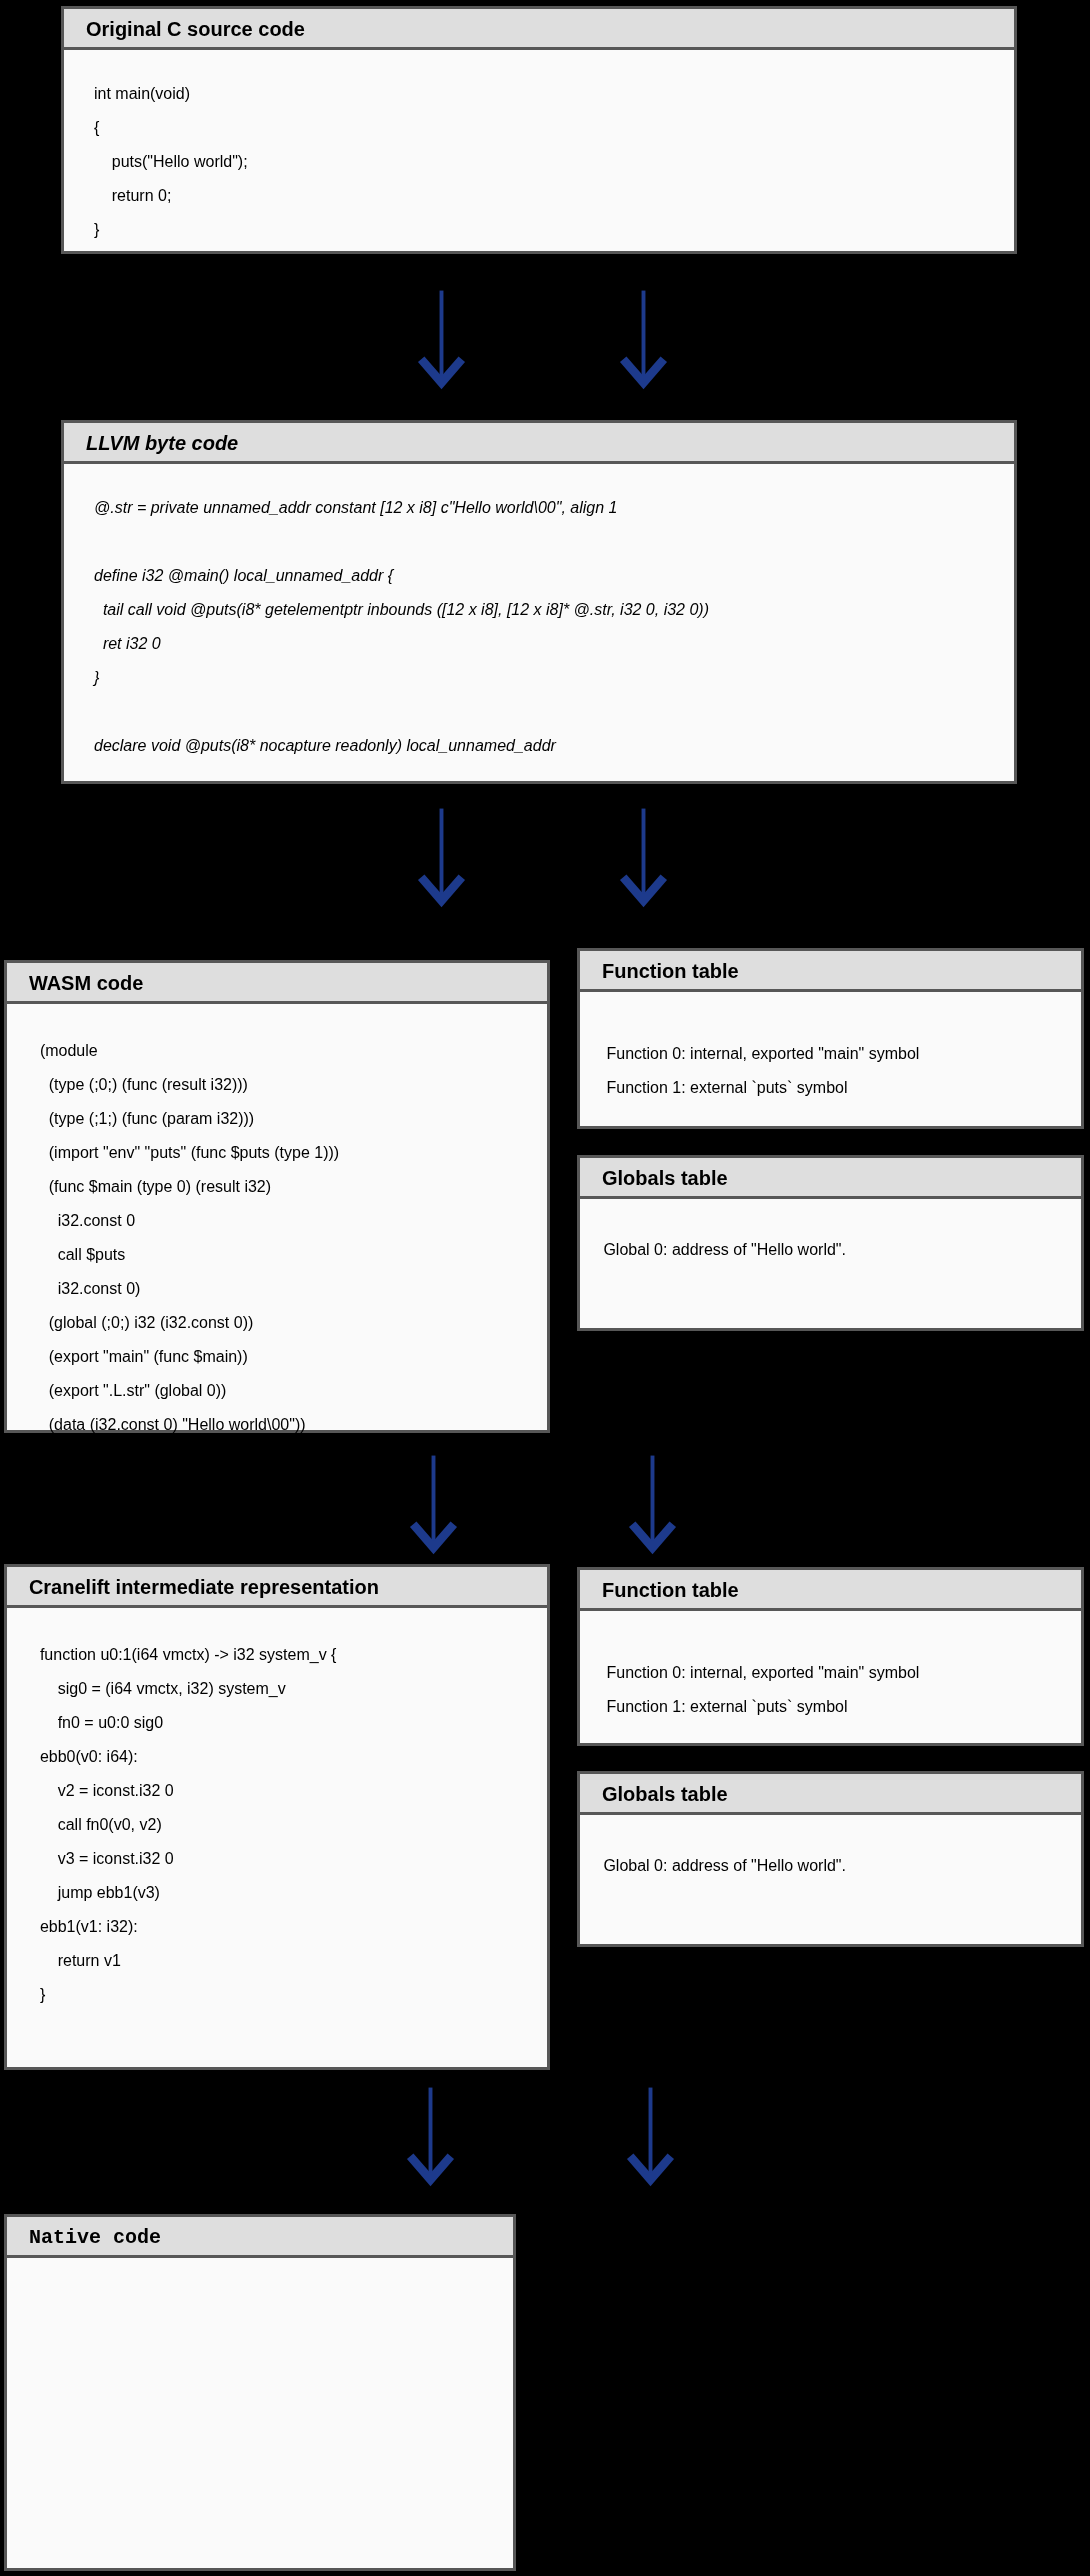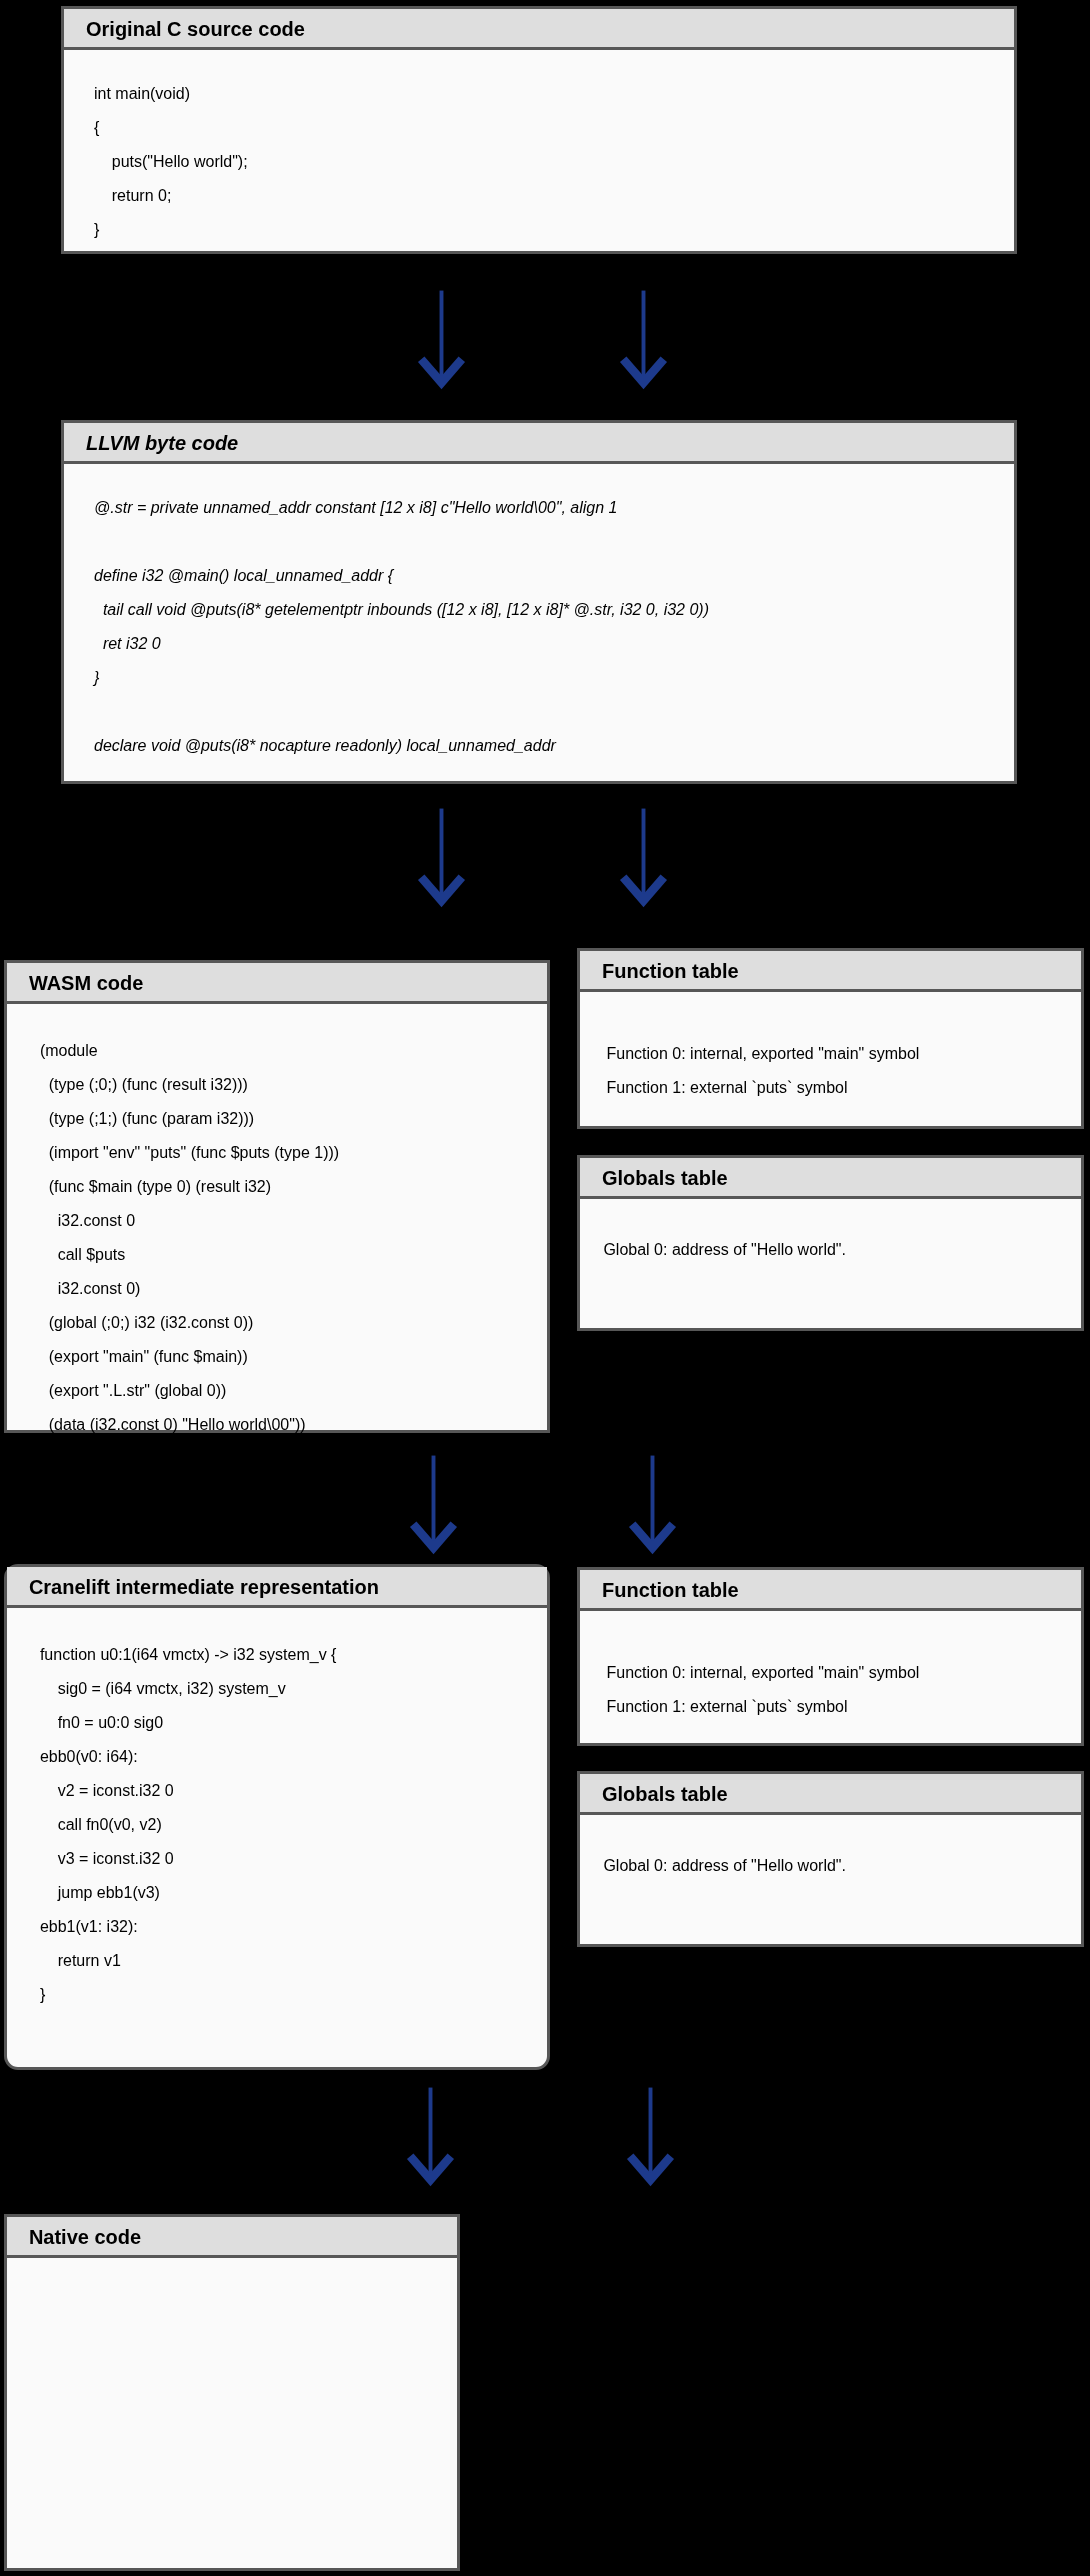--- a/index.html
+++ b/index.html
@@ -128,21 +128,21 @@
 
   <svg class="arrow" style="left:406px; top:1454px;" width="55" height="103" viewBox="0 0 70 132">
     <line x1="35" y1="2" x2="35" y2="118" stroke-width="5"></line>
     <polyline points="9,90 35,120 61,90" stroke-width="11"></polyline>
   </svg>
   <svg class="arrow" style="left:625px; top:1454px;" width="55" height="103" viewBox="0 0 70 132">
     <line x1="35" y1="2" x2="35" y2="118" stroke-width="5"></line>
     <polyline points="9,90 35,120 61,90" stroke-width="11"></polyline>
   </svg>
 
-  <div class="box" style="left:3.9px; top:1564px; width:546px; height:506px;border-radius:14px;">
+  <div class="box" style="left:3.9px; top:1564px; width:546px; height:506px;">
     <div class="box-header">Cranelift intermediate representation</div>
     <div class="content pad-code-left">function u0:1(i64 vmctx) -&gt; i32 system_v {
     sig0 = (i64 vmctx, i32) system_v
     fn0 = u0:0 sig0
 ebb0(v0: i64):
     v2 = iconst.i32 0
     call fn0(v0, v2)
     v3 = iconst.i32 0
     jump ebb1(v3)
 ebb1(v1: i32):
@@ -163,19 +163,19 @@
 
   <svg class="arrow" style="left:403px; top:2086px;" width="55" height="103" viewBox="0 0 70 132">
     <line x1="35" y1="2" x2="35" y2="118" stroke-width="5"></line>
     <polyline points="9,90 35,120 61,90" stroke-width="11"></polyline>
   </svg>
   <svg class="arrow" style="left:623px; top:2086px;" width="55" height="103" viewBox="0 0 70 132">
     <line x1="35" y1="2" x2="35" y2="118" stroke-width="5"></line>
     <polyline points="9,90 35,120 61,90" stroke-width="11"></polyline>
   </svg>
 
-  <div class="box" style="left:3.9px; top:2214px; width:456px; height:357px;">
+  <div class="box" style="left:3.9px; top:2214px; width:512px; height:357px;font-family:Liberation Mono, monospace;">
     <div class="box-header">Native code</div>
   </div>
 
 
 </div>
 
 
 </body></html>

